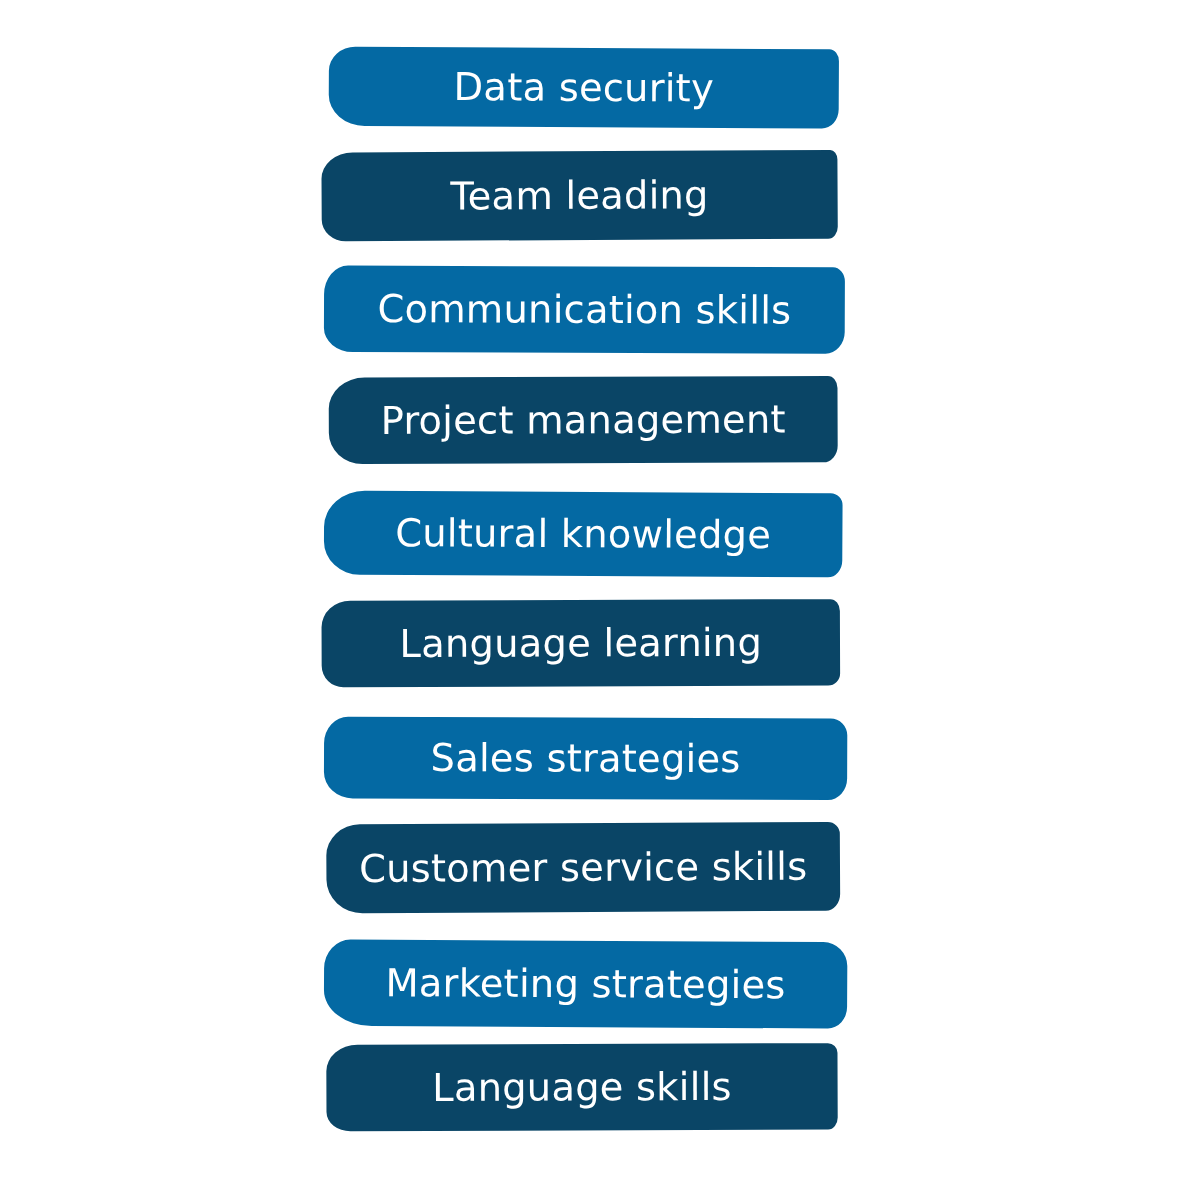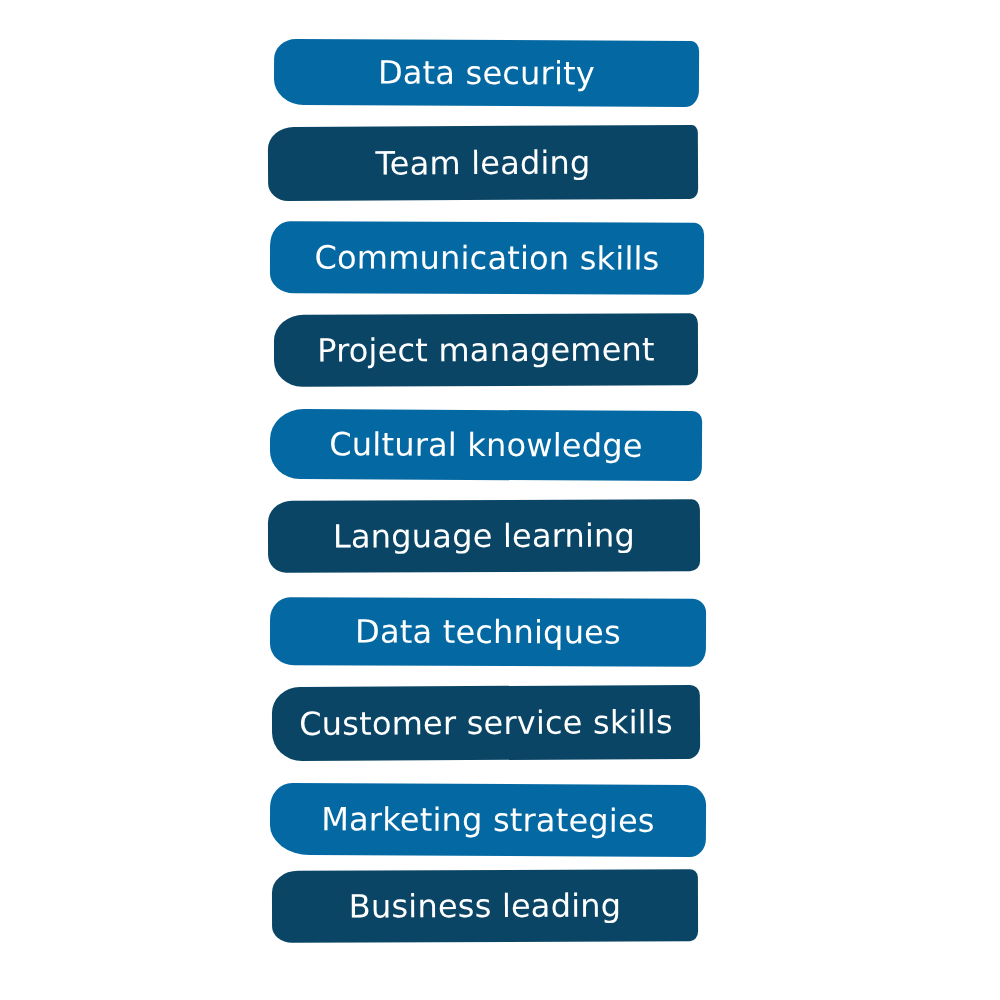--- a/index.html
+++ b/index.html
@@ -25,24 +25,24 @@
   <div class="stroke dark" style="left:274px;top:314px;width:424px;height:72px;border-radius:30px 8px 12px 28px / 26px 10px 14px 26px;transform:rotate(-0.2deg);">
     <span>Project management</span>
   </div>
   <div class="stroke light" style="left:270px;top:410px;width:432px;height:70px;border-radius:34px 10px 12px 30px / 30px 10px 14px 28px;transform:rotate(0.3deg);">
     <span>Cultural knowledge</span>
   </div>
   <div class="stroke dark" style="left:268px;top:500px;width:432px;height:72px;border-radius:24px 8px 10px 18px / 22px 10px 10px 18px;transform:rotate(-0.2deg);">
     <span>Language learning</span>
   </div>
   <div class="stroke light" style="left:270px;top:598px;width:436px;height:68px;border-radius:20px 14px 16px 24px / 22px 14px 18px 22px;transform:rotate(0.2deg);">
-    <span>Data techniques</span>
+    <span>Sales strategies</span>
   </div>
   <div class="stroke dark" style="left:272px;top:686px;width:428px;height:74px;border-radius:28px 10px 12px 30px / 26px 10px 14px 28px;transform:rotate(-0.3deg);">
     <span>Customer service skills</span>
   </div>
   <div class="stroke light" style="left:270px;top:784px;width:436px;height:72px;border-radius:22px 20px 16px 40px / 24px 20px 18px 30px;transform:rotate(0.3deg);">
     <span>Marketing strategies</span>
   </div>
   <div class="stroke dark" style="left:272px;top:870px;width:426px;height:72px;border-radius:26px 8px 8px 20px / 22px 8px 10px 16px;transform:rotate(-0.2deg);">
-    <span>Business leading</span>
+    <span>Language skills</span>
   </div>
 </div>
 
 </body></html>

